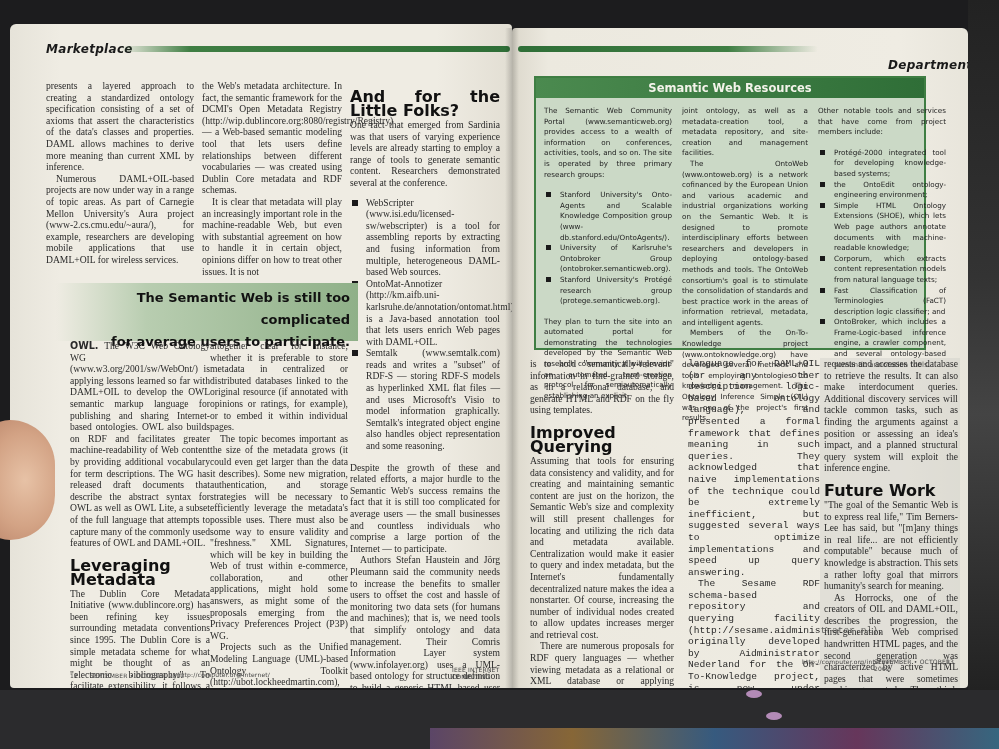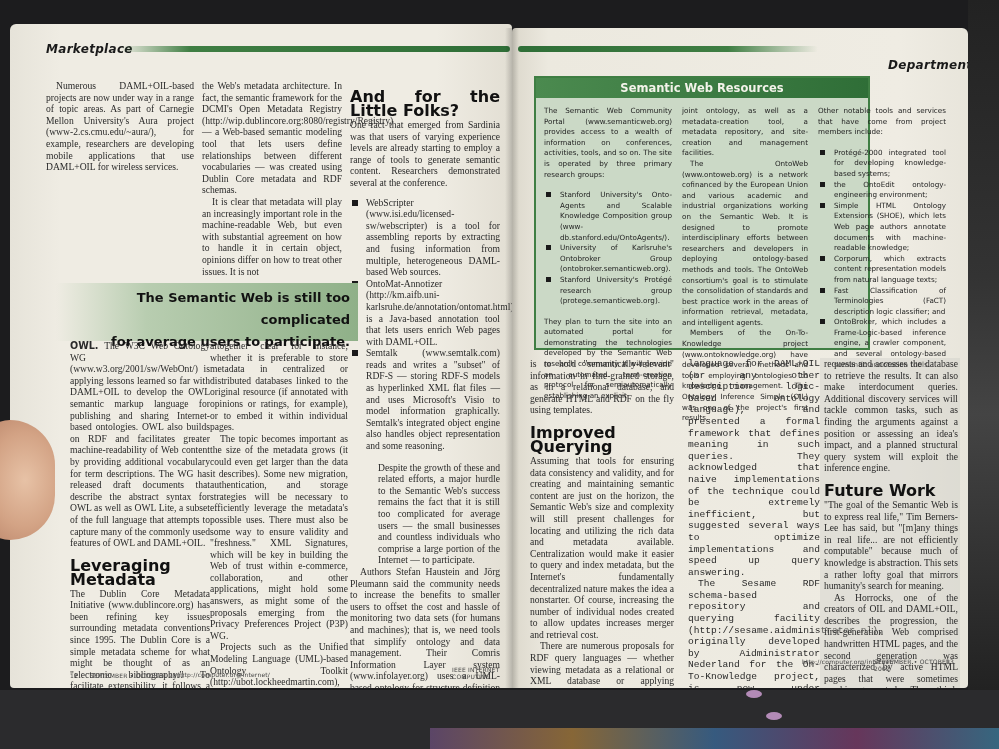--- a/index.html
+++ b/index.html
@@ -16,21 +16,21 @@
   .rule{position:absolute;height:6px;background:linear-gradient(90deg,rgba(63,126,67,0) 0,#3f7e43 18%,#2f6e37 100%);border-radius:3px;}
   .col{position:absolute;font-size:9.6px;line-height:11.6px;text-align:justify;}
   .col p{margin:0;text-indent:10px;}
   .col p.first{text-indent:0;}
   .h2{font-family:"DejaVu Sans","Liberation Sans",sans-serif;font-weight:bold;font-size:16px;color:#111;margin:10px 0 1px 0;line-height:14px;}
   .bul{list-style:none;margin:8px 0 6px 0;padding:0;}
   .bul li{position:relative;padding-left:16px;margin:0;}
   .bul li::before{content:"";position:absolute;left:2px;top:3px;width:6px;height:6px;background:#1a1a1a;}
   .pull{position:absolute;left:46px;top:259px;width:302px;height:58px;background:linear-gradient(90deg,rgba(149,178,140,0) 0,#b8cdb0 30%,#8fb088 100%);font-family:"DejaVu Sans","Liberation Sans",sans-serif;font-weight:bold;font-size:13px;color:#111;text-align:right;padding:4px 8px 0 0;box-sizing:border-box;line-height:22px;}
   .owl-lead{font-family:"DejaVu Sans","Liberation Sans",sans-serif;font-weight:bold;font-size:9.6px;}
-  .sidebar{position:absolute;left:22px;top:48px;width:336px;height:274px;background:#cbd9c6;border:2px solid #3f7e43;box-sizing:border-box;}
+  .sidebar{position:absolute;left:22px;top:48px;width:392px;height:274px;background:#cbd9c6;border:2px solid #3f7e43;box-sizing:border-box;}
   .sidebar-title{height:20px;background:linear-gradient(90deg,#4b8a4f,#2f6e37);color:#f3f3ea;font-family:"DejaVu Sans","Liberation Sans",sans-serif;font-weight:bold;font-size:11.5px;text-align:center;line-height:20px;}
   .sb-col{position:absolute;top:28px;font-family:"DejaVu Sans","Liberation Sans",sans-serif;font-size:7.2px;line-height:10.6px;color:#222;text-align:justify;}
   .sb-col p{margin:0;}
   .sb-col p.ind{text-indent:8px;}
   .sb-col .bul{margin:10px 0;}
   .sb-col .bul li::before{top:2px;width:5px;height:5px;}
   .footer{position:absolute;font-family:"DejaVu Sans","Liberation Sans",sans-serif;font-size:6px;color:#444;letter-spacing:.2px;}
   .shaded{background:rgba(200,200,195,.35);}
   .binder-hole{position:absolute;width:16px;height:8px;border-radius:50%;background:#b38bb7;z-index:6;}
 </style>
@@ -39,35 +39,36 @@
 
 <div class="bg-right-edge"></div>
 <div class="bg-shelf"></div>
 <div class="bg-shelf-color"></div>
 
 <div class="page page-left">
   <div class="section-label" style="left:36px;top:18px;">Marketplace</div>
   <div class="rule" style="left:110px;top:22px;width:390px;"></div>
 
   <div class="col" style="left:36px;top:56px;width:148px;">
+    <p class="first">presents a layered approach to creating a standardized ontology specification consisting of a set of axioms that assert the characteristics of the data's classes and properties. DAML allows machines to derive more meaning than current XML by inference.</p>
     <p>Numerous DAML+OIL-based projects are now under way in a range of topic areas. As part of Carnegie Mellon University's Aura project (www-2.cs.cmu.edu/~aura/), for example, researchers are developing mobile applications that use DAML+OIL for wireless services.</p>
   </div>
   <div class="col" style="left:192px;top:56px;width:140px;">
     <p class="first">the Web's metadata architecture. In fact, the semantic framework for the DCMI's Open Metadata Registry (http://wip.dublincore.org:8080/registry/Registry) — a Web-based semantic modeling tool that lets users define relationships between different vocabularies — was created using Dublin Core metadata and RDF schemas.</p>
     <p>It is clear that metadata will play an increasingly important role in the machine-readable Web, but even with substantial agreement on how to handle it in certain object, opinions differ on how to treat other issues. It is not</p>
   </div>
   <div class="col" style="left:340px;top:56px;width:150px;">
     <div class="h2">And for the Little Folks?</div>
     <p class="first">One fact that emerged from Sardinia was that users of varying experience levels are already starting to employ a range of tools to generate semantic content. Researchers demonstrated several at the conference.</p>
     <ul class="bul">
       <li>WebScripter (www.isi.edu/licensed-sw/webscripter) is a tool for assembling reports by extracting and fusing information from multiple, heterogeneous DAML-based Web sources.</li>
       <li>OntoMat-Annotizer (http://km.aifb.uni-karlsruhe.de/annotation/ontomat.html) is a Java-based annotation tool that lets users enrich Web pages with DAML+OIL.</li>
       <li>Semtalk (www.semtalk.com) reads and writes a "subset" of RDF-S — storing RDF-S models as hyperlinked XML flat files — and uses Microsoft's Visio to model information graphically. Semtalk's integrated object engine also handles object representation and some reasoning.</li>
     </ul>
-    <p class="first" style="margin-top:10px;margin-left:28px;">Despite the growth of these and related efforts, a major hurdle to the Semantic Web's success remains the fact that it is still too complicated for average users — the small businesses and countless individuals who comprise a large portion of the Internet — to participate.</p>
+    <p class="first" style="margin-top:10px;">Despite the growth of these and related efforts, a major hurdle to the Semantic Web's success remains the fact that it is still too complicated for average users — the small businesses and countless individuals who comprise a large portion of the Internet — to participate.</p>
     <p>Authors Stefan Haustein and Jörg Pleumann said the community needs to increase the benefits to smaller users to offset the cost and hassle of monitoring two data sets (for humans and machines); that is, we need tools that simplify ontology and data management. Their Comris Information Layer system (www.infolayer.org) uses a UML-based ontology for structure definition to build a generic HTML-based user interface. Their proposed solution</p>
   </div>
 
   <div class="pull">
     <div>The Semantic Web is still too complicated</div>
     <div>for average users to participate.</div>
   </div>
 
   <div class="col" style="left:60px;top:316px;width:140px;">
     <p class="first"><span class="owl-lead">OWL.</span><span> The W3C Web Ontology WG (www.w3.org/2001/sw/WebOnt/) is applying lessons learned so far with DAML+OIL to develop the OWL semantic markup language for publishing and sharing Internet-based ontologies. OWL also builds on RDF and facilitates greater machine-readability of Web content by providing additional vocabulary for term descriptions. The WG has released draft documents that describe the abstract syntax for OWL as well as OWL Lite, a subset of the full language that attempts to capture many of the commonly used features of OWL and DAML+OIL.</span></p>

